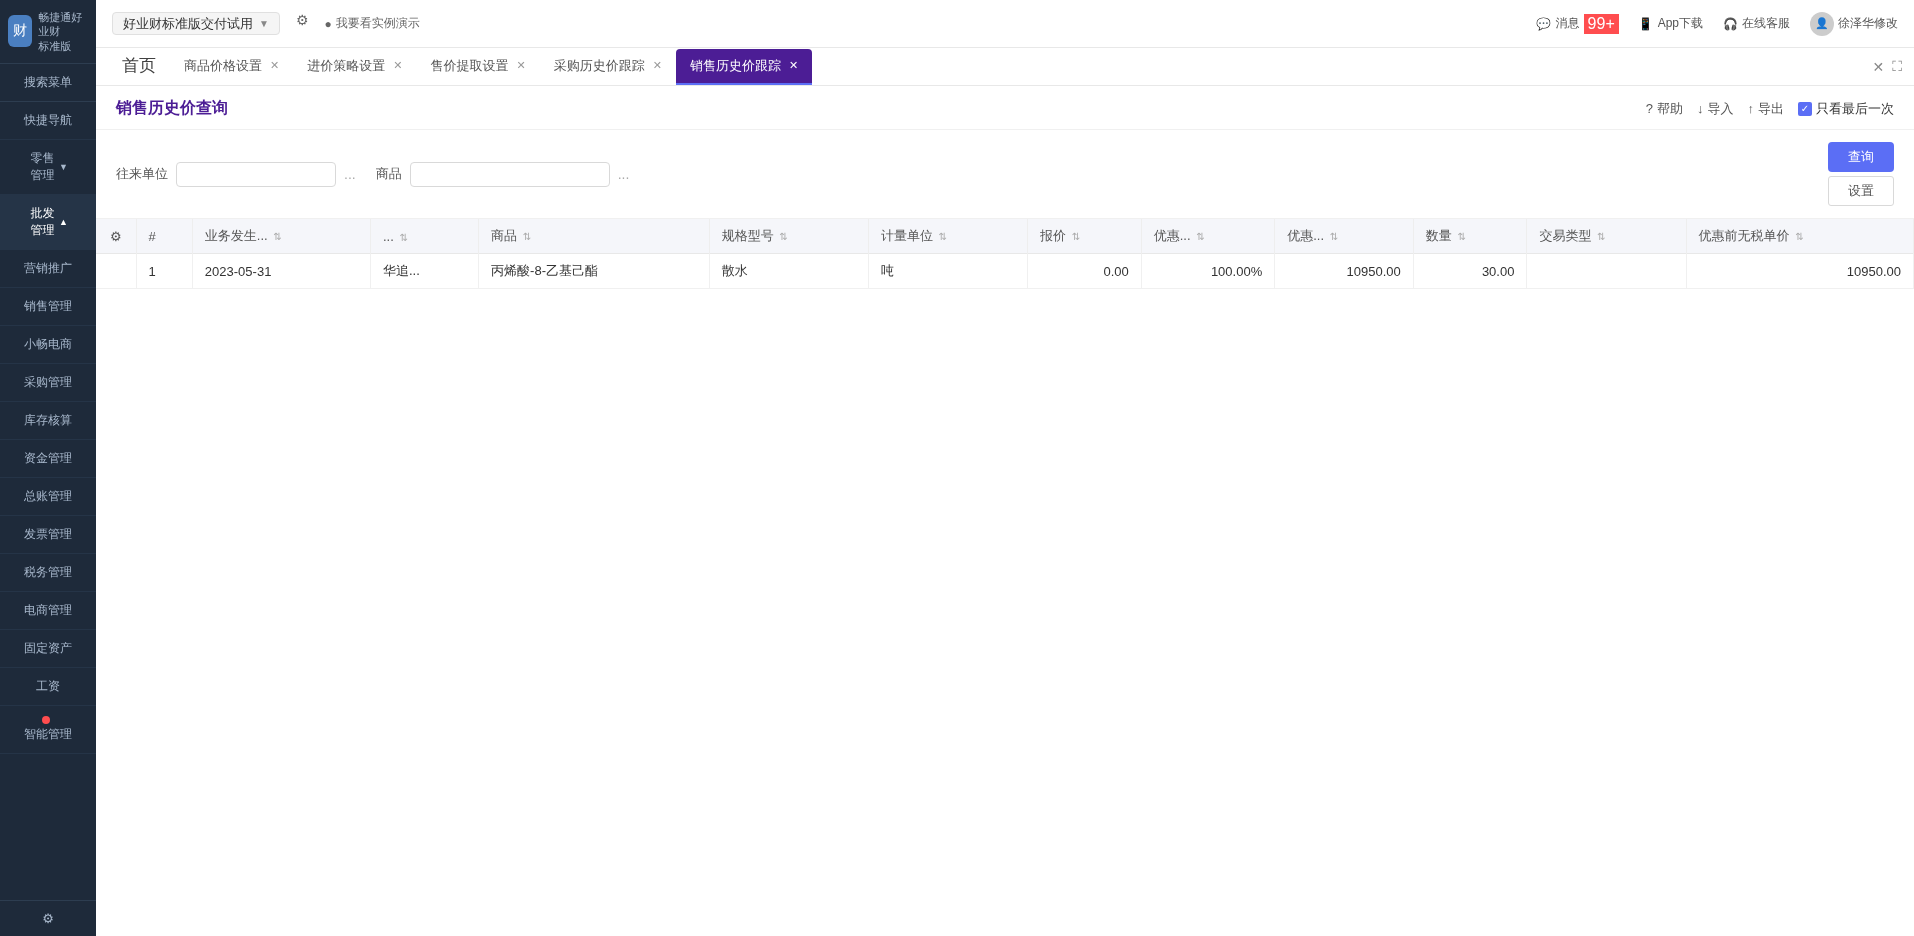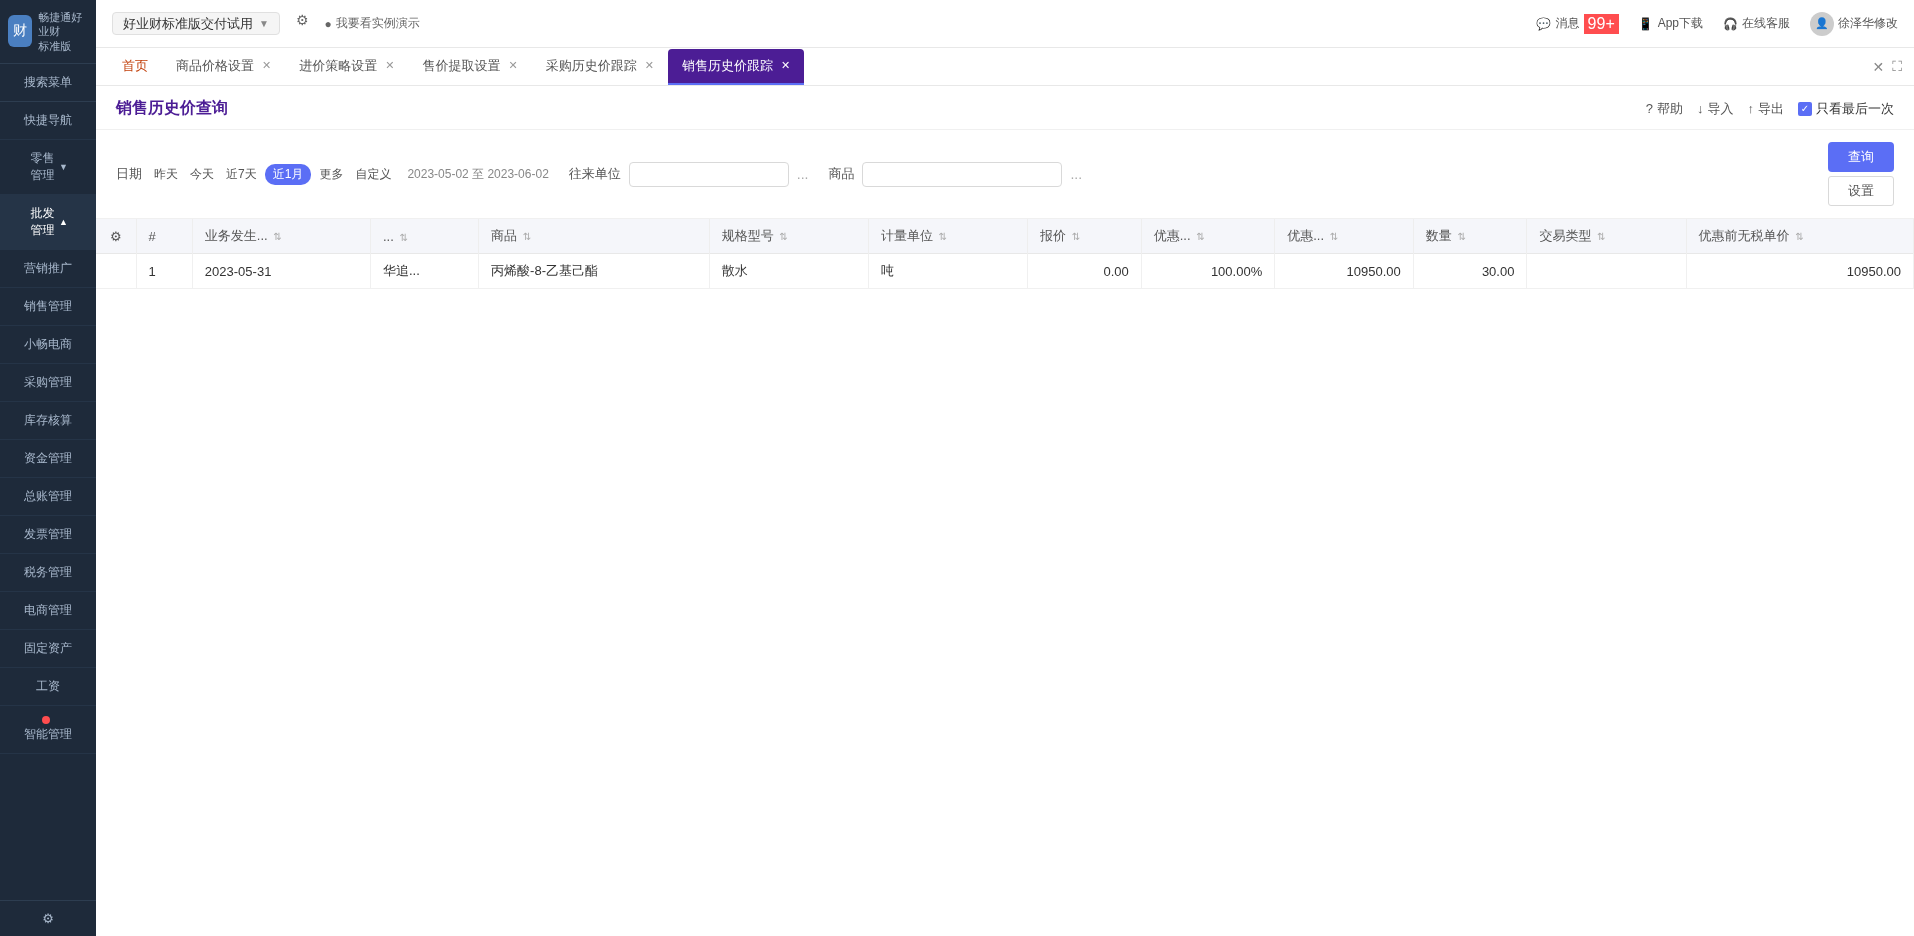--- a/index.html
+++ b/index.html
@@ -125,21 +125,21 @@
       white-space: nowrap;
     }
     .tab.active {
       background: #4c1d95;
       color: #fff;
       border-radius: 4px 4px 0 0;
       border-bottom: 2px solid #5b6ef5;
     }
     .tab.active .tab-close { color: #fff; }
     .tab-close { font-size: 11px; color: #999; margin-left: 4px; }
-    .tab-home { padding: 8px 14px; font-size: 13px; color: #c2410c; cursor: pointer; text-align: center; }
+    .tab-home { padding: 8px 14px; font-size: 17px; color: #404040; cursor: pointer; text-align: center; }
 
     
     .page-content {
       flex: 1;
       background: #fff;
       display: flex;
       flex-direction: column;
       overflow: hidden;
       margin: 0;
       padding: 0;
@@ -359,32 +359,20 @@
           <span>导出</span>
         </div>
         <div class="only-last-checkbox">
           <div class="checkbox-checked">✓</div>
           <span>只看最后一次</span>
         </div>
       </div>
     </div>
 
     <div class="filter-bar">
-      <div class="filter-group">
-        <span class="filter-label">日期</span>
-        <div class="date-options">
-          <span class="date-opt">昨天</span>
-          <span class="date-opt">今天</span>
-          <span class="date-opt">近7天</span>
-          <span class="date-opt active">近1月</span>
-          <span class="date-opt">更多</span>
-          <span class="date-opt">自定义</span>
-        </div>
-        <span class="date-range">2023-05-02 至 2023-06-02</span>
-      </div>
 
       <div class="filter-group">
         <span class="filter-label">往来单位</span>
         <input class="filter-input" type="text" style="width: 160px;">
         <span class="filter-dots">...</span>
       </div>
 
       <div class="filter-group">
         <span class="filter-label">商品</span>
         <input class="filter-input" type="text" style="width: 200px;">

